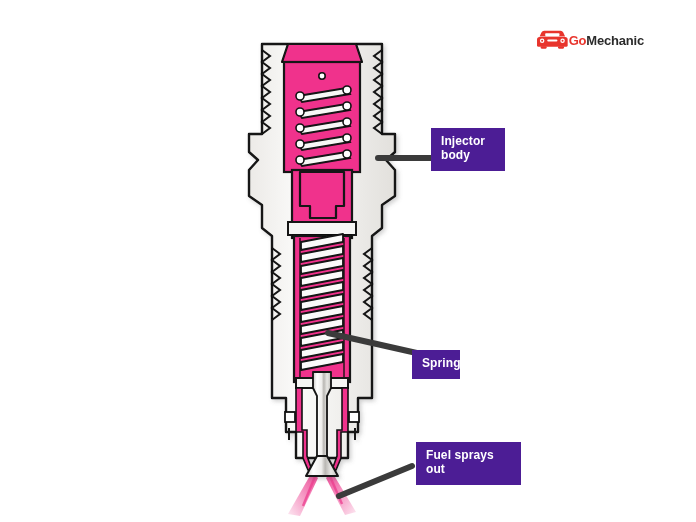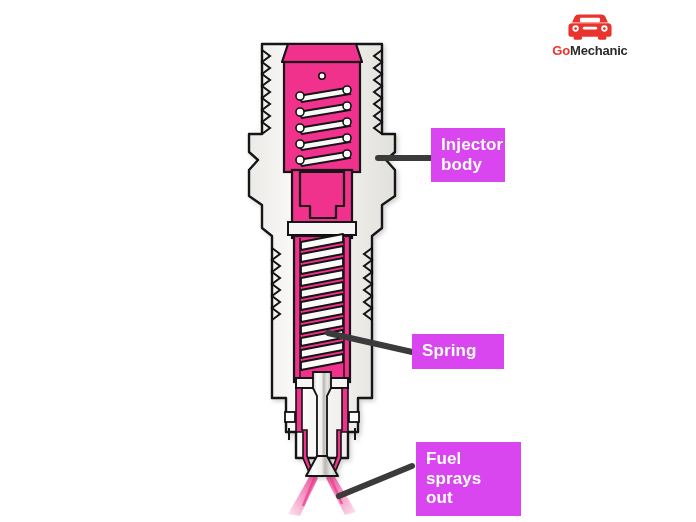--- a/index.html
+++ b/index.html
@@ -26,21 +26,21 @@
   }
 
   
   .brand {
     position: absolute;
     top: 10px;
     left: 536px;
     width: 108px;
     height: 58px;
     display: flex;
-    flex-direction: column;
+    flex-direction: row;
     align-items: center;
     justify-content: flex-start;
   }
   .brand-mark {
     width: 46px;
     height: 32px;
     display: block;
   }
   .brand-word {
     margin-top: 2px;
@@ -50,40 +50,40 @@
     line-height: 1;
     white-space: nowrap;
     font-family: "Liberation Sans", sans-serif;
   }
   .brand-word .go { color: #e8342c; }
   .brand-word .mech { color: #2b2b2b; }
 
   
   .callout {
     position: absolute;
-    background: #d946ef;
+    background: #4c1d95;
     color: #ffffff;
     font-family: "Liberation Sans", sans-serif;
-    font-size: 17px;
+    font-size: 12px;
     font-weight: bold;
     line-height: 1.16;
     padding: 7px 10px 8px 10px;
     box-sizing: border-box;
     white-space: pre-line;
     letter-spacing: 0.1px;
   }
   #callout-injector-body {
     left: 431px;
     top: 128px;
     width: 74px;
   }
   #callout-spring {
     left: 412px;
-    top: 334px;
-    width: 92px;
+    top: 350px;
+    width: 48px;
   }
   #callout-fuel-spray {
     left: 416px;
     top: 442px;
     width: 105px;
   }
 </style>
 </head>
 <body>
 

